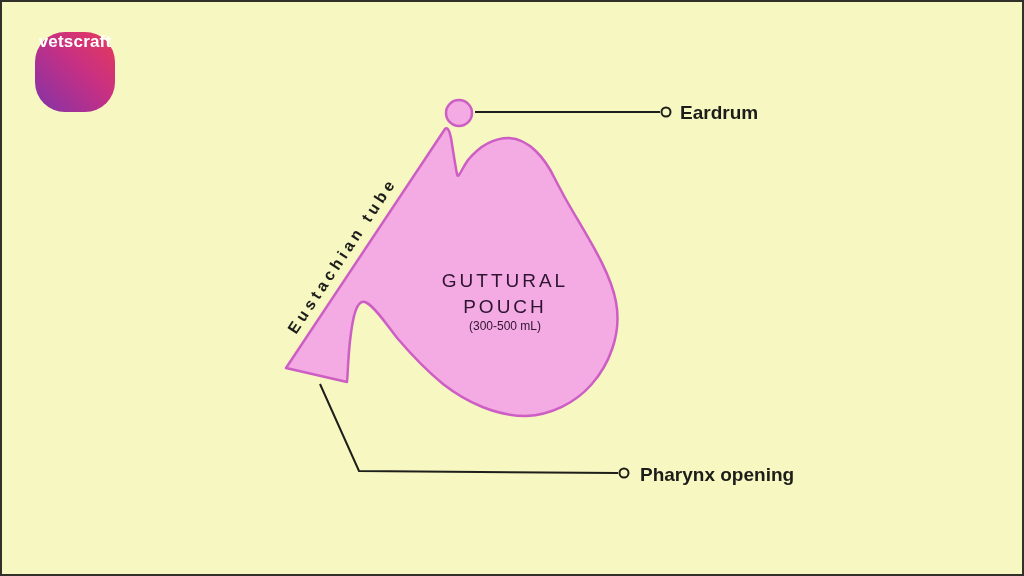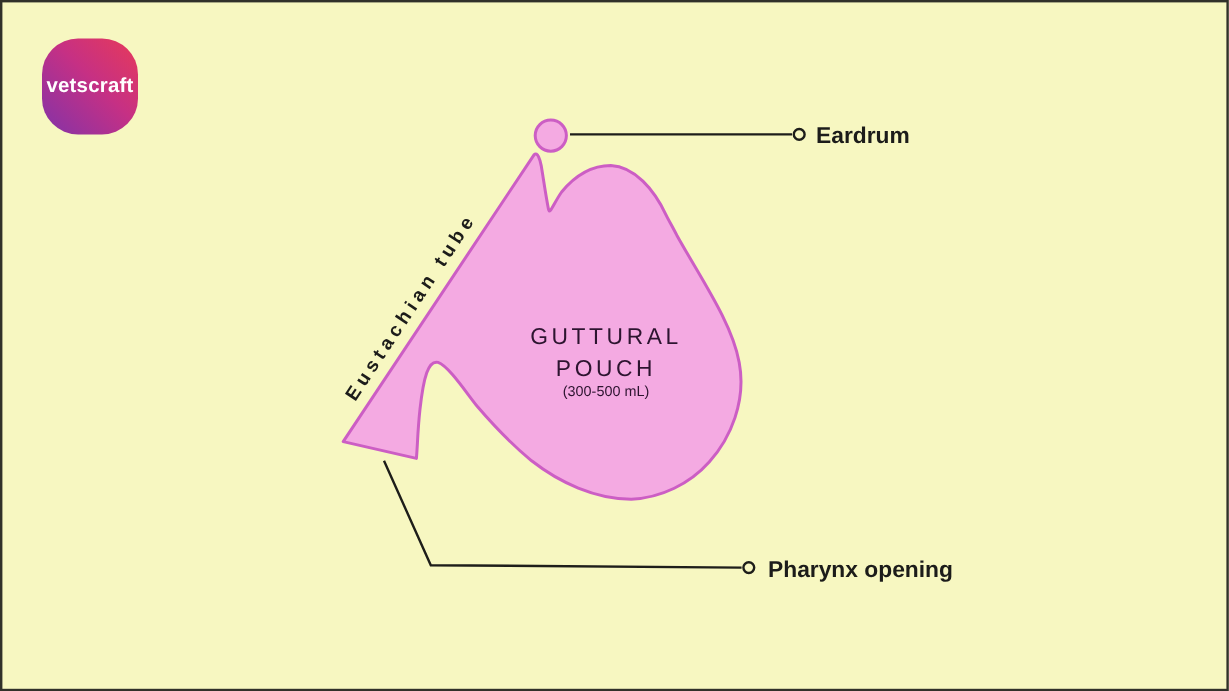--- a/index.html
+++ b/index.html
@@ -23,21 +23,21 @@
     box-sizing:border-box;
     background:var(--bg);
     border:2px solid var(--frame);
     overflow:hidden;
   }
   .logo{
     position:absolute;left:33px;top:30px;
     width:80px;height:80px;
     border-radius:30px;
     background:linear-gradient(45deg,var(--logo-g1) 0%,var(--logo-g2) 55%,var(--logo-g3) 100%);
-    display:flex;align-items:center;justify-content:center;
+    display:flex;justify-content:center;
   }
   .logo span{
     color:var(--logo-text);
     font-size:17px;
     font-weight:700;
     letter-spacing:.2px;
   }
   svg{position:absolute;left:0;top:0;}
   .pouch-shape{
     fill:var(--pouch-fill);

